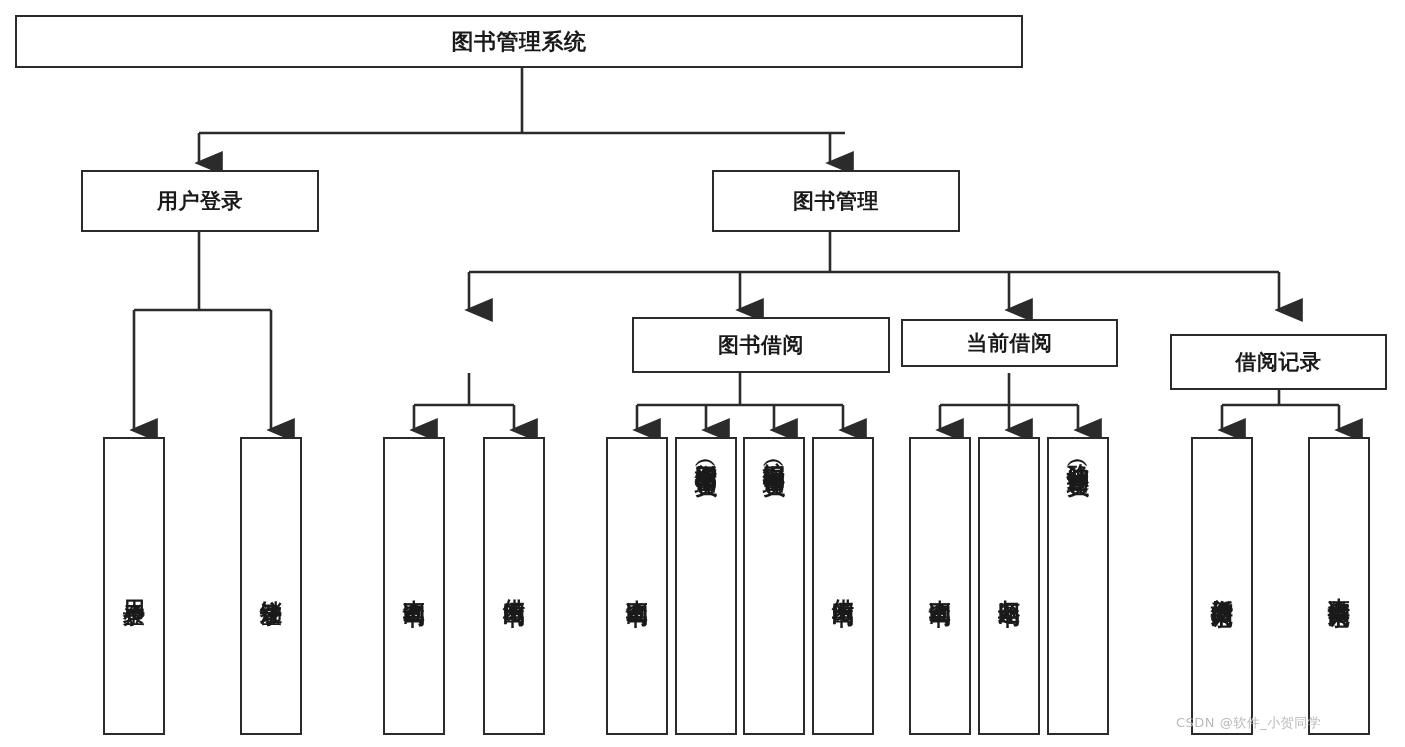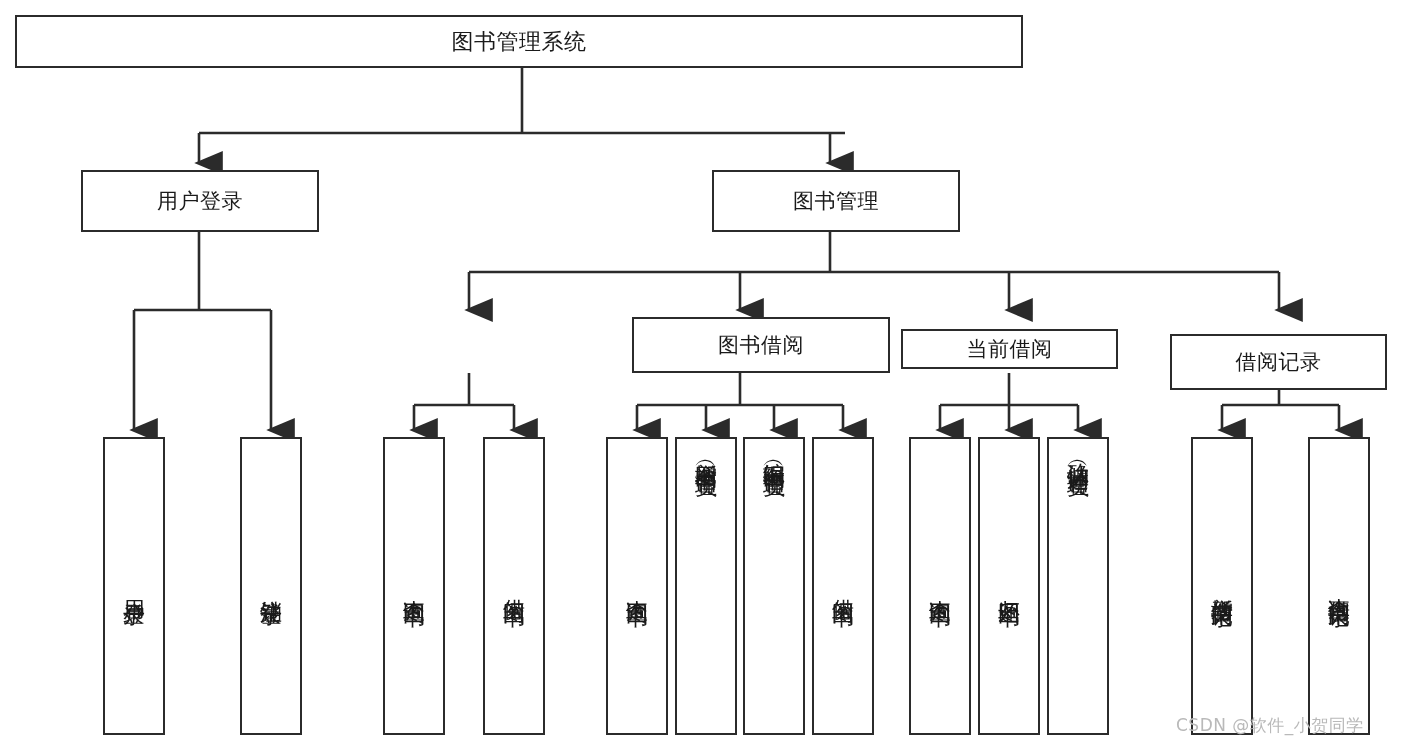--- a/index.html
+++ b/index.html
@@ -29,20 +29,21 @@
   .node {
     position: absolute;
     box-sizing: border-box;
     background: #ffffff;
     border: 2px solid #2b2b2b;
     display: flex;
     align-items: center;
     justify-content: center;
     color: #1a1a1a;
     z-index: 2;
+    font-weight: bold;
   }
   .node-label {
     display: block;
     line-height: 1.18;
     letter-spacing: 0.5px;
     white-space: nowrap;
   }
   
   .node.horiz .node-label {
     font-size: 21px;
@@ -67,21 +68,21 @@
   }
   
   .node.vert.centered {
     align-items: center;
     padding-top: 0;
   }
   #watermark {
     position: absolute;
     left: 1176px;
     top: 714px;
-    font-size: 17px;
+    font-size: 13px;
     color: #b9b9b9;
     letter-spacing: 0.5px;
     white-space: nowrap;
     z-index: 3;
   }
 </style>
 </head>
 <body>
 
 <div id="diagram-root">
@@ -146,21 +147,21 @@
 
   <div class="node horiz" style="left:712px; top:170px; width:248px; height:62px;">
     <span class="node-label">图书管理</span>
   </div>
 
 
   <div class="node horiz" style="left:632px; top:317px; width:258px; height:56px;">
     <span class="node-label">图书借阅</span>
   </div>
 
-  <div class="node horiz" style="left:901px; top:329px; width:217px; height:40px;">
+  <div class="node horiz" style="left:901px; top:319px; width:217px; height:48px;">
     <span class="node-label">当前借阅</span>
   </div>
 
   <div class="node horiz" style="left:1170px; top:317px; width:217px; height:56px;margin-top:17px;">
     <span class="node-label">借阅记录</span>
   </div>
 
   <div class="node vert centered" style="left:103px; top:437px; width:62px; height:298px;">
     <span class="node-label">用户登录</span>
   </div>

